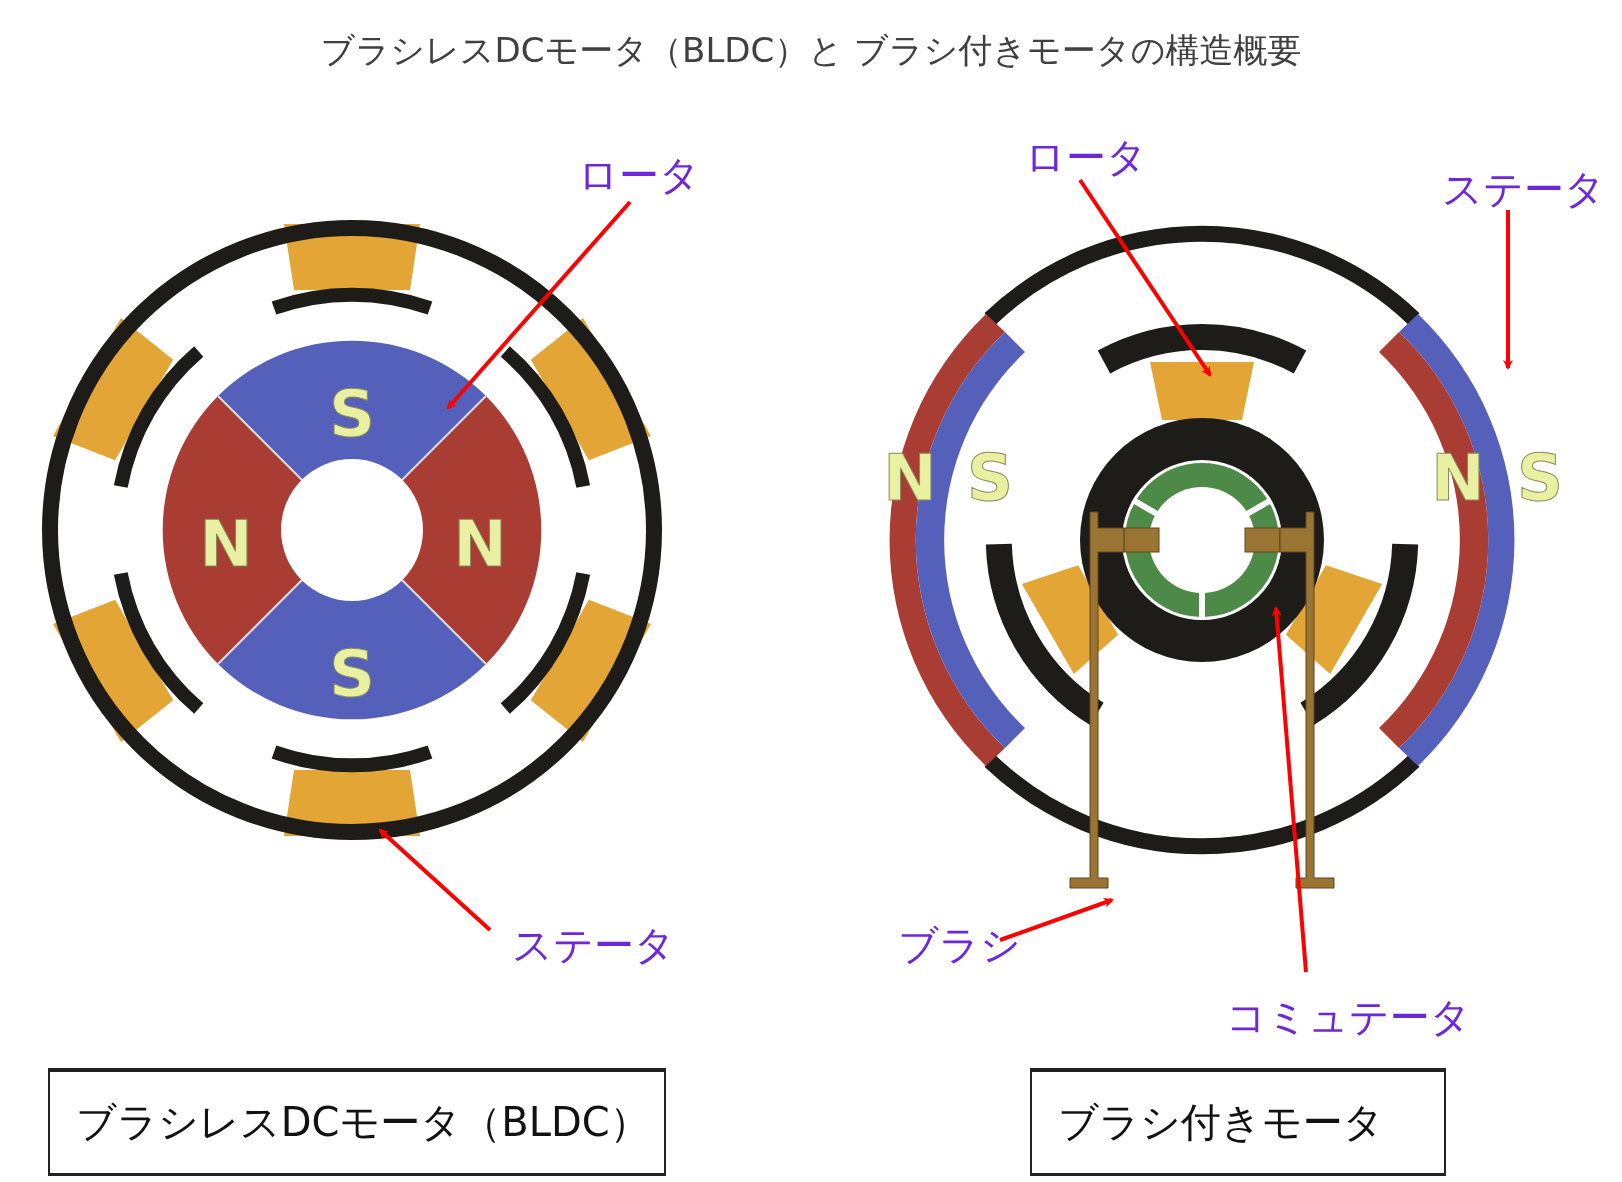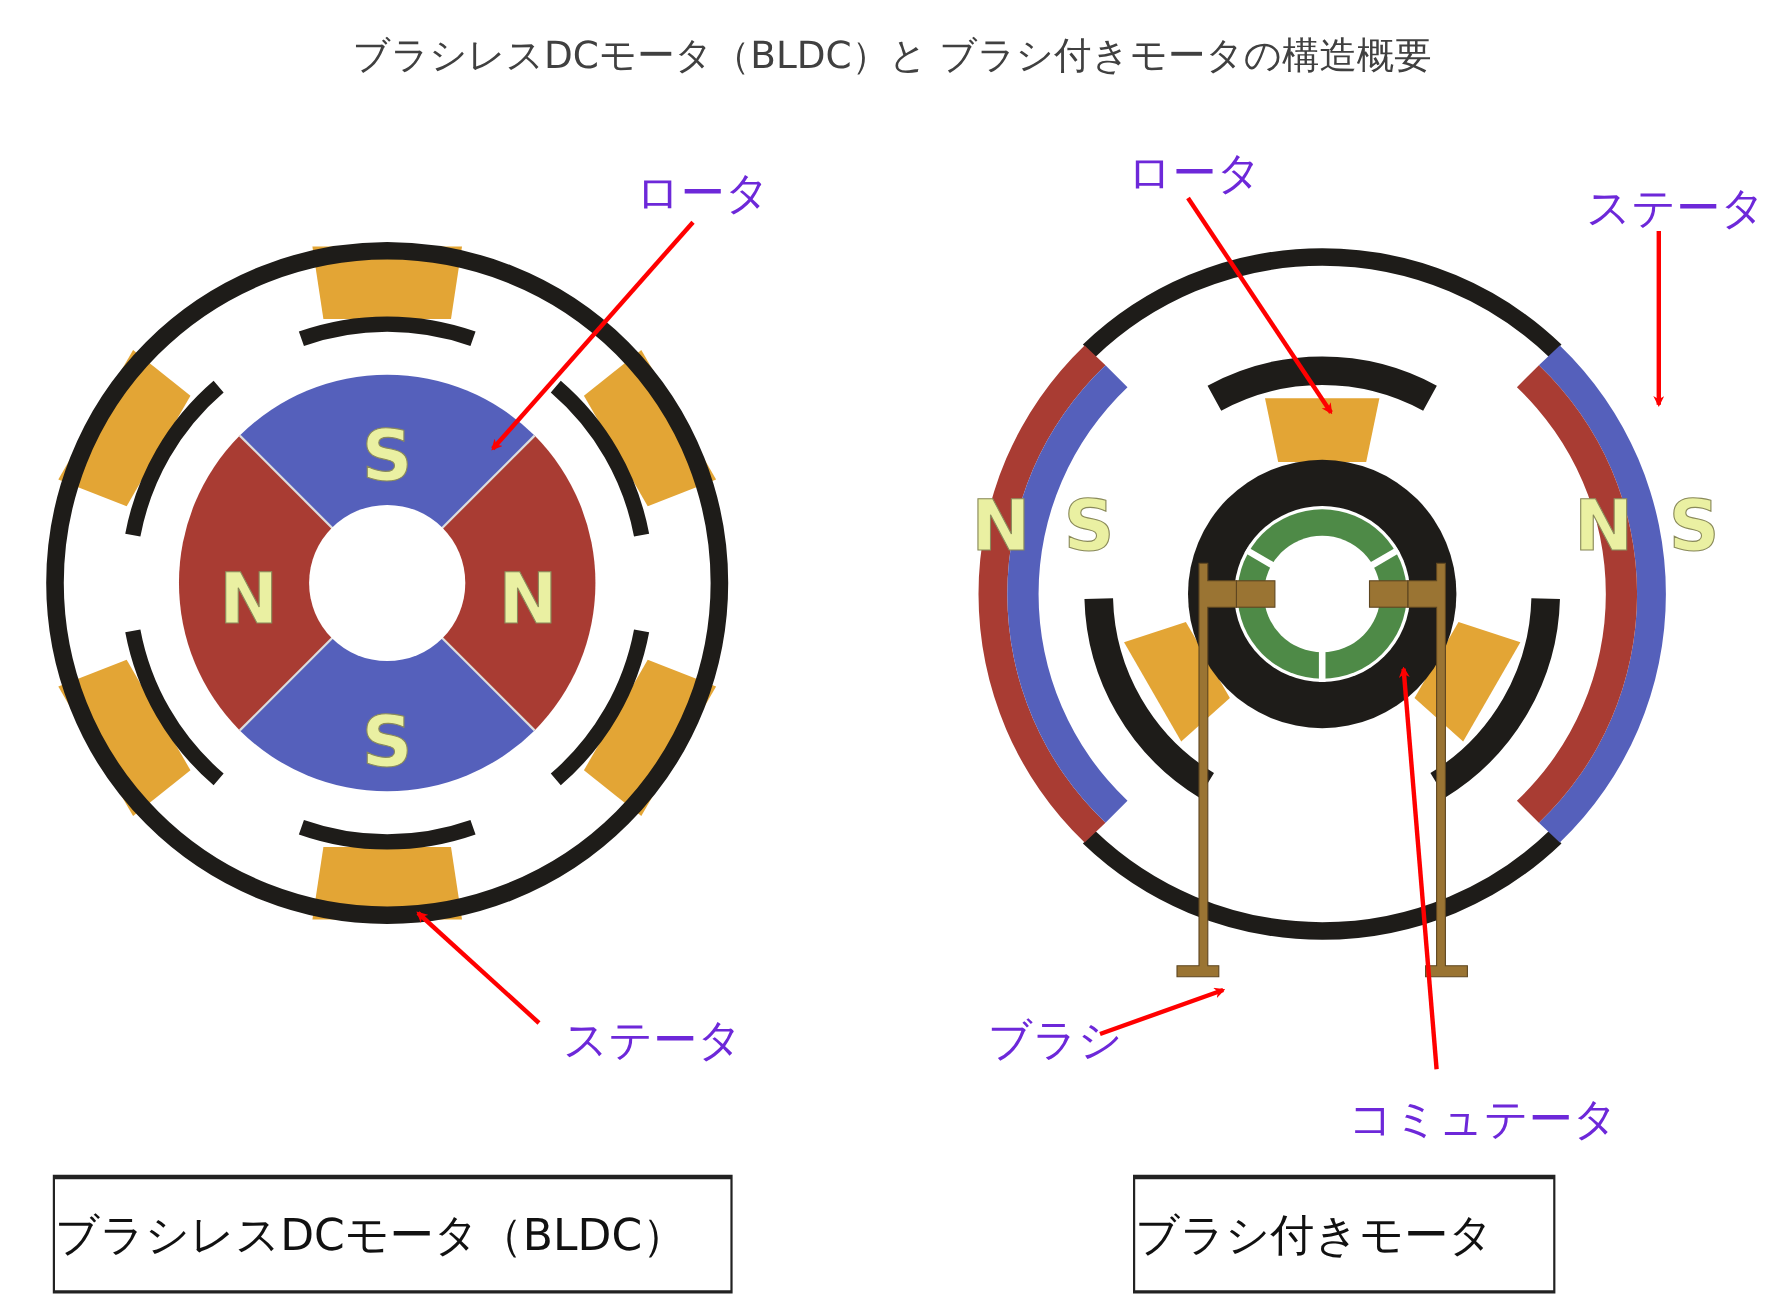--- a/index.html
+++ b/index.html
@@ -1,20 +1,20 @@
 <!DOCTYPE html>
 <html><head>
 <meta charset="utf-8">
 <style>
   html,body{margin:0;padding:0;background:#ffffff;}
   body{width:1622px;height:1182px;position:relative;overflow:hidden;font-family:"DejaVu Sans","Liberation Sans",sans-serif;}
   svg{position:absolute;left:0;top:0;}
   .title{position:absolute;left:0;top:28px;width:1622px;text-align:center;font-size:34px;color:#404040;letter-spacing:0px;}
   .lbl{position:absolute;font-size:40px;color:#6d28d9;white-space:nowrap;}
-  .caption-box{position:absolute;border:2px solid #222;border-top:4px solid #222;border-bottom:3px solid #222;box-sizing:border-box;display:flex;align-items:center;font-size:40px;color:#111;}
+  .caption-box{position:absolute;border:2px solid #222;border-top:4px solid #222;border-bottom:3px solid #222;box-sizing:border-box;display:flex;align-items:center;font-size:40px;color:#111;padding-left:26px;}
 </style>
 </head>
 <body>
 
 <div class="title">ブラシレスDCモータ（BLDC）と ブラシ付きモータの構造概要</div>
 
 <svg width="1622" height="1182" viewBox="0 0 1622 1182">
   <defs>
     <marker id="ah" markerWidth="10" markerHeight="10" refX="8" refY="5" orient="auto" markerUnits="userSpaceOnUse">
       <path d="M0,0 L10,5 L0,10 L3,5 Z" fill="#FF0000"></path>
@@ -153,15 +153,15 @@
 <div class="lbl" style="left:578px;top:148px;">ロータ</div>
 <div class="lbl" style="left:512px;top:918px;">ステータ</div>
 <div class="lbl" style="left:1025px;top:130px;">ロータ</div>
 <div class="lbl" style="left:1442px;top:162px;">ステータ</div>
 <div class="lbl" style="left:862px;top:918px;margin-left:36px;">ブラシ</div>
 <div class="lbl" style="left:1226px;top:990px;">コミュテータ</div>
 
 <div class="caption-box" style="left:48px;top:1068px;width:618px;height:108px;">
   <span>ブラシレスDCモータ（BLDC）</span>
 </div>
-<div class="caption-box" style="left:1030px;top:1068px;width:384px;height:108px;">
+<div class="caption-box" style="left:1030px;top:1068px;width:416px;height:108px;">
   <span>ブラシ付きモータ</span>
 </div>
 
 </body></html>

